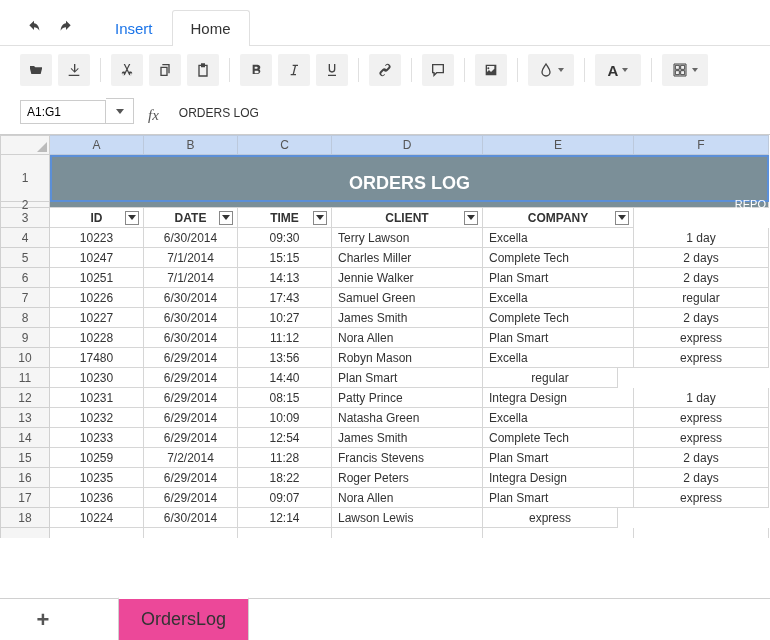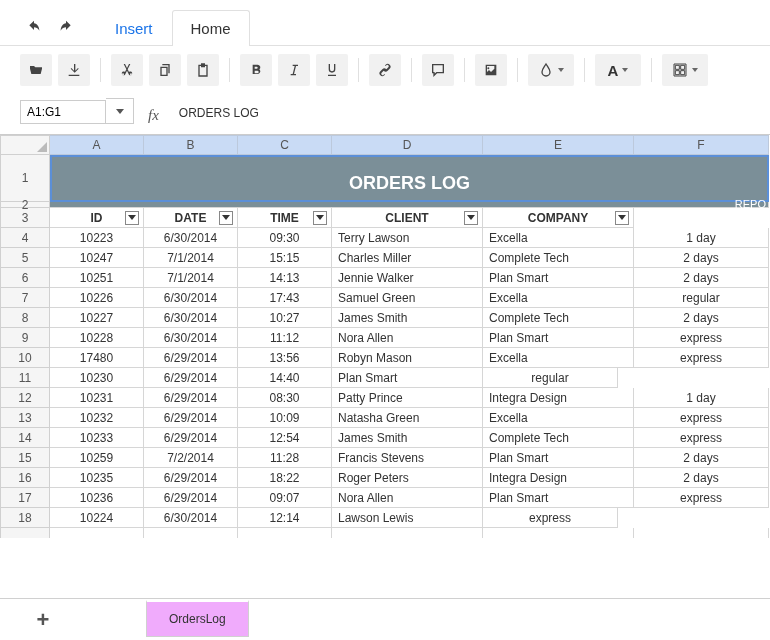--- a/index.html
+++ b/index.html
@@ -35,21 +35,21 @@
     .row-hdr.short { height: 6px; }
     .cell { border-right: 1px solid #d6d6d6; border-bottom: 1px solid #d6d6d6; height: 20px; display: flex; align-items: center; padding: 0 6px; font-size: 12px; overflow: hidden; white-space: nowrap; }
     .title-cell { height: 47px; background: #7b8f98; color: #fff; font-size: 18px; font-weight: bold; display: flex; align-items: end; justify-content: center; padding-bottom: 6px; border: 2px solid #5b8fd8; width: 719px; }
     .row2-bar { height: 6px; background: #7b8f98; width: 719px; border-right: 1px solid #d6d6d6; border-bottom: 1px solid #d6d6d6; display: flex; }
     .hdr-row .cell { font-weight: bold; justify-content: center; position: relative; background: #fff; }
     .filter-arrow { position: absolute; right: 4px; top: 50%; transform: translateY(-50%); width: 14px; height: 14px; border: 1px solid #888; display: flex; align-items: center; justify-content: center; cursor: pointer; }
     .filter-arrow .caret-sm { border-top-color: #333; }
     .center { justify-content: center; }
     .sheet-tabs { position: absolute; bottom: 0; left: 0; right: 0; border-top: 1px solid #d0d0d0; background: #fff; display: flex; align-items: center; height: 42px; padding-left: 30px; }
     .add-sheet { width: 26px; font-size: 22px; font-weight: bold; color: #555; cursor: pointer; text-align: center; }
-    .sheet-tab { padding: 10px 22px; border: 1px solid #d0d0d0; border-top: 2px solid #fff; font-size: 12px; margin-left: 90px; margin-top: -2px; background: #f0abfc; cursor: pointer; }
+    .sheet-tab { padding: 10px 22px; border: 1px solid #d0d0d0; border-top: 2px solid #fff; font-size: 18px; margin-left: 62px; margin-top: -2px; background: #ec4899; cursor: pointer; }
     .row.cutoff .cell, .row.cutoff .row-hdr { height: 10px; border-bottom: none; }
   </style>
 </head>
 <body>
 
 <div class="topbar">
   <div class="ico-btn">
       <svg viewBox="0 0 24 24">
         <path d="M12 5V1L5 8l7 7V11c3 0 6 1 8 5 0-5-3-11-8-11z"></path>
       </svg>
@@ -280,21 +280,21 @@
           <div class="cell center" style="width:94px">10230</div>
           <div class="cell center" style="width:94px">6/29/2014</div>
           <div class="cell center" style="width:94px">14:40</div>
           <div class="cell" style="width:151px">Plan Smart</div>
           <div class="cell center" style="width:135px">regular</div>
         </div>
         <div class="row">
           <div class="row-hdr">12</div>
           <div class="cell center" style="width:94px">10231</div>
           <div class="cell center" style="width:94px">6/29/2014</div>
-          <div class="cell center" style="width:94px">08:30</div>
+          <div class="cell center" style="width:94px">08:15</div>
           <div class="cell" style="width:151px">Patty Prince</div>
           <div class="cell" style="width:151px">Integra Design</div>
           <div class="cell center" style="width:135px">1 day</div>
         </div>
         <div class="row">
           <div class="row-hdr">13</div>
           <div class="cell center" style="width:94px">10232</div>
           <div class="cell center" style="width:94px">6/29/2014</div>
           <div class="cell center" style="width:94px">10:09</div>
           <div class="cell" style="width:151px">Natasha Green</div>

